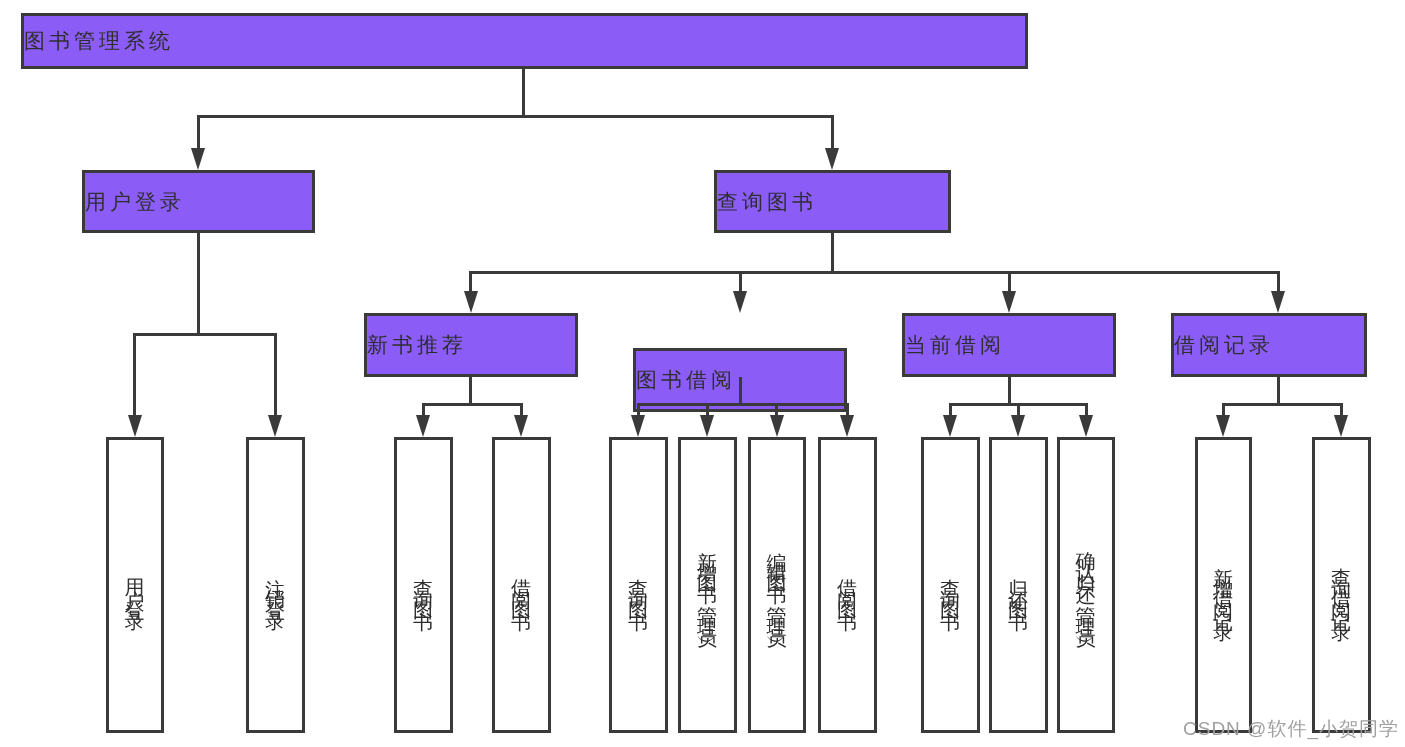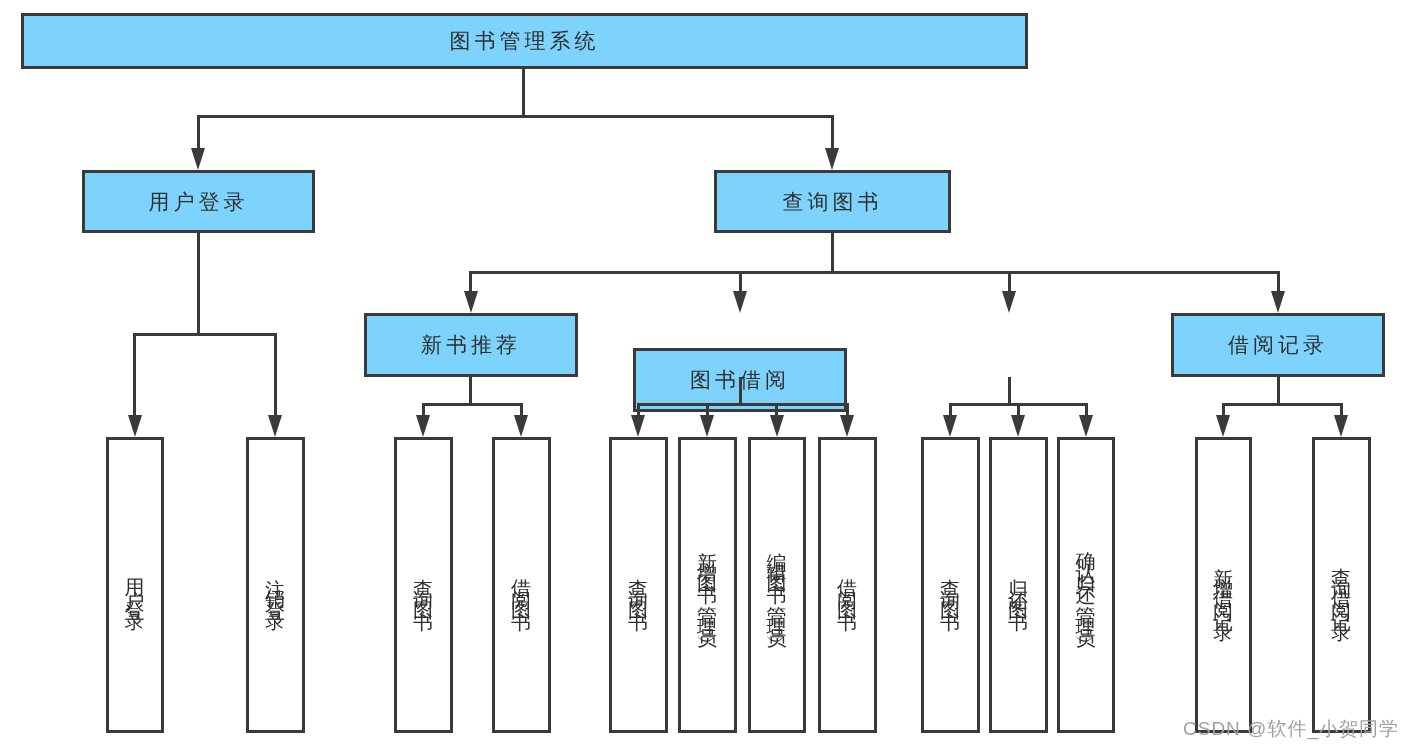--- a/index.html
+++ b/index.html
@@ -13,22 +13,22 @@
     position:relative;
     width:1405px;height:747px;
     background:var(--bg);
     overflow:hidden;
     font-family:"Liberation Sans","DejaVu Sans",sans-serif;
     color:var(--text);
   }
   .hbox{
     position:absolute;
     border:3px solid var(--line);
-    background:#7dd3fc;
-    display:flex;align-items:center;justify-content:center;
+    background:#8b5cf6;
+    display:flex;align-items:center;justify-content:flex-start;
     font-size:21px;
     letter-spacing:4px;
     box-sizing:border-box;
     white-space:nowrap;
   }
   .vbox{
     position:absolute;
     border:3px solid var(--line);
     background:#fff;
     box-sizing:border-box;
@@ -78,22 +78,25 @@
   </div>
 
   <div class="hbox" style="left:364px;top:313px;width:214px;height:64px;">
     <span>新书推荐</span>
   </div>
 
   <div class="hbox" style="left:633px;top:313px;width:214px;height:64px;margin-top:35px;">
     <span>图书借阅</span>
   </div>
 
-
-  <div class="hbox" style="left:1171px;top:313px;width:214px;height:64px;">
+  <div class="hbox" style="left:902px;top:313px;width:214px;height:64px;">
+    <span>当前借阅</span>
+  </div>
+
+  <div class="hbox" style="left:1171px;top:313px;width:196px;height:64px;">
     <span>借阅记录</span>
   </div>
 
   <div class="vbox" style="left:106px;top:437px;width:58px;height:296px;">
     <span class="vtext">用户登录</span>
   </div>
 
   <div class="vbox" style="left:246px;top:437px;width:59px;height:296px;">
     <span class="vtext">注销登录</span>
   </div>

